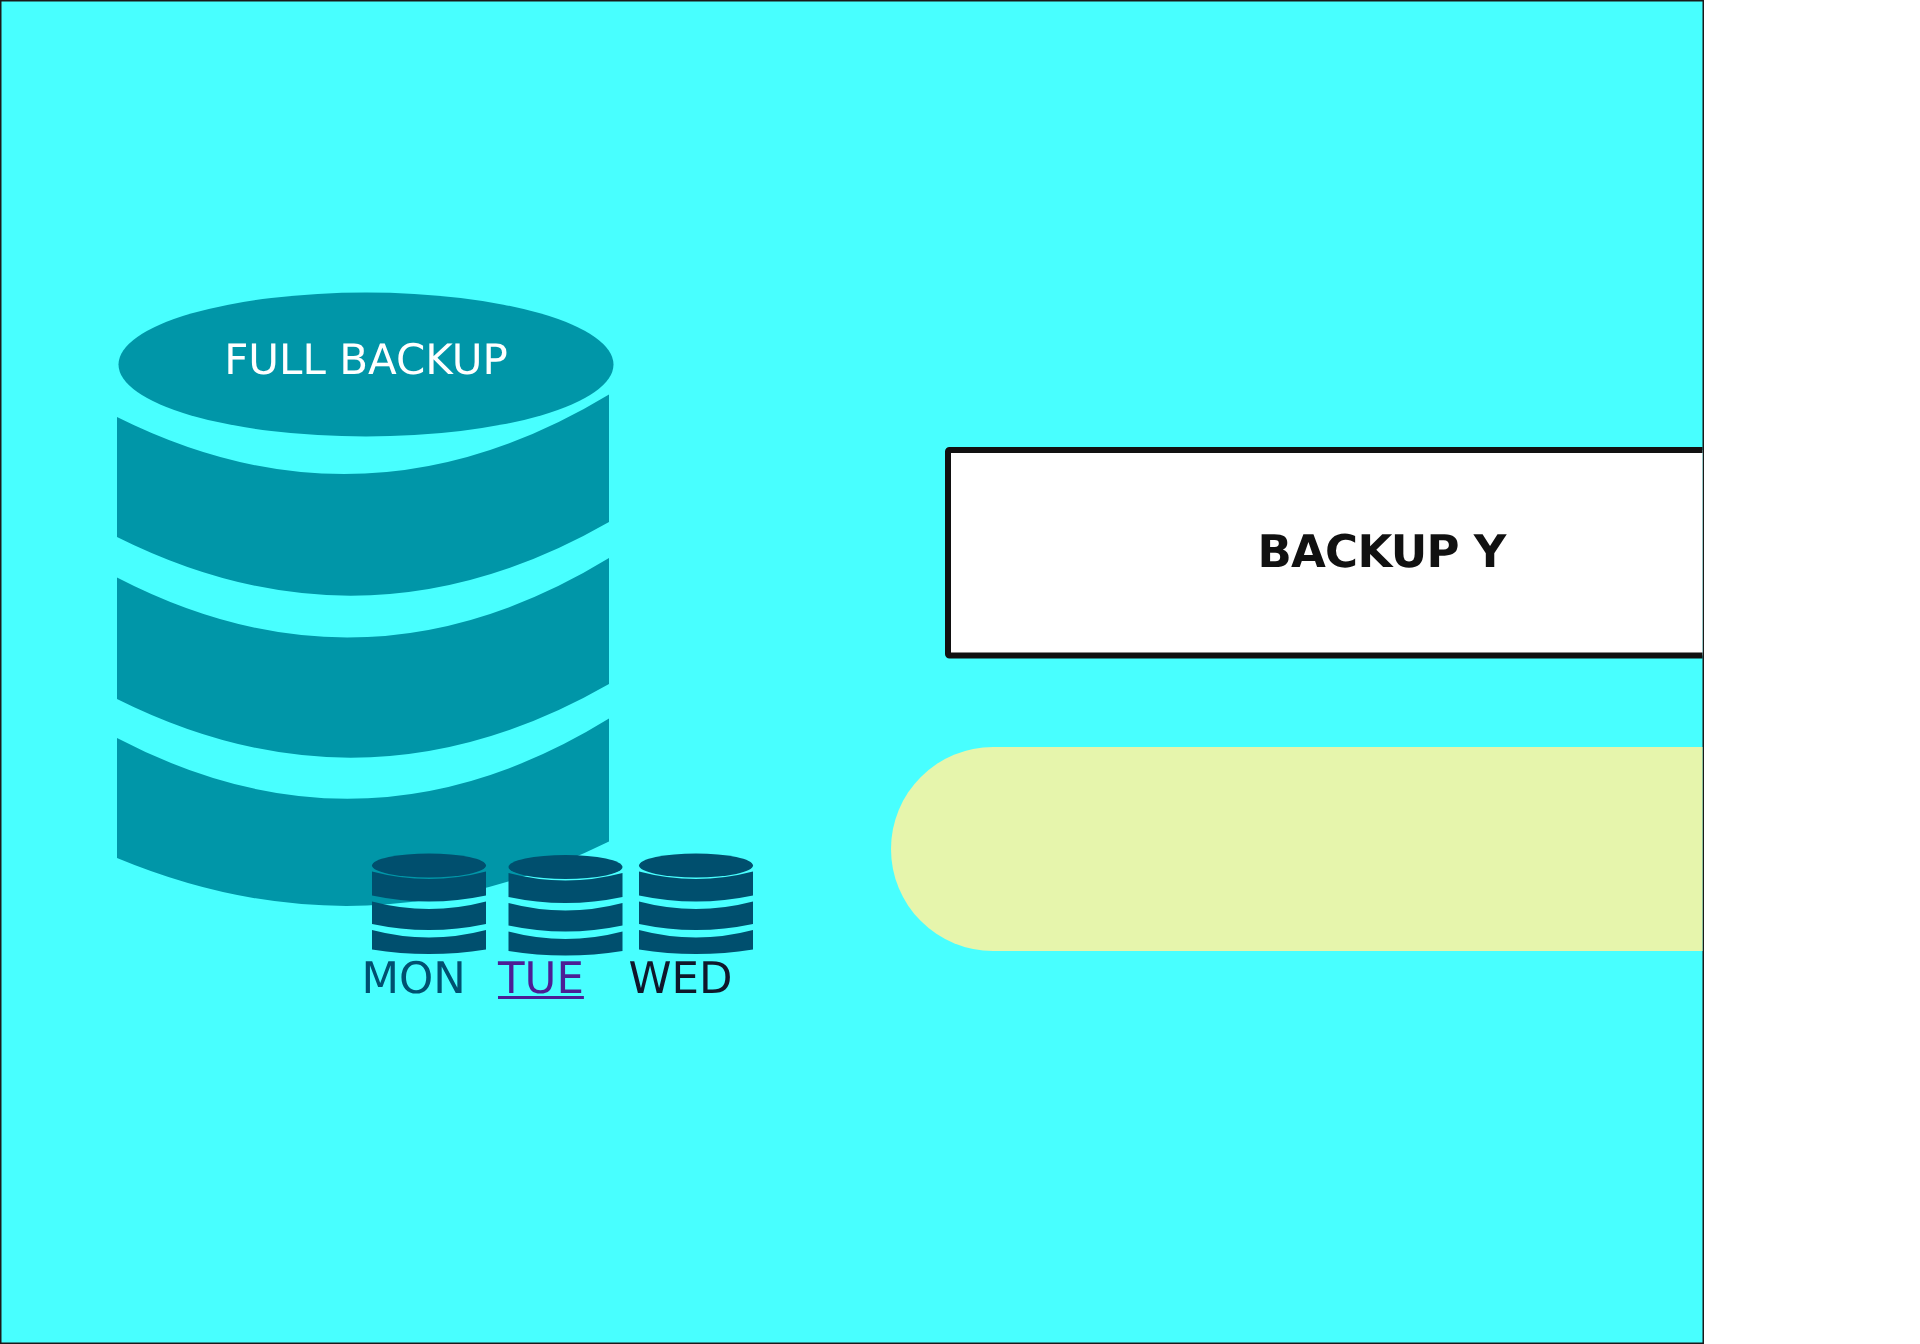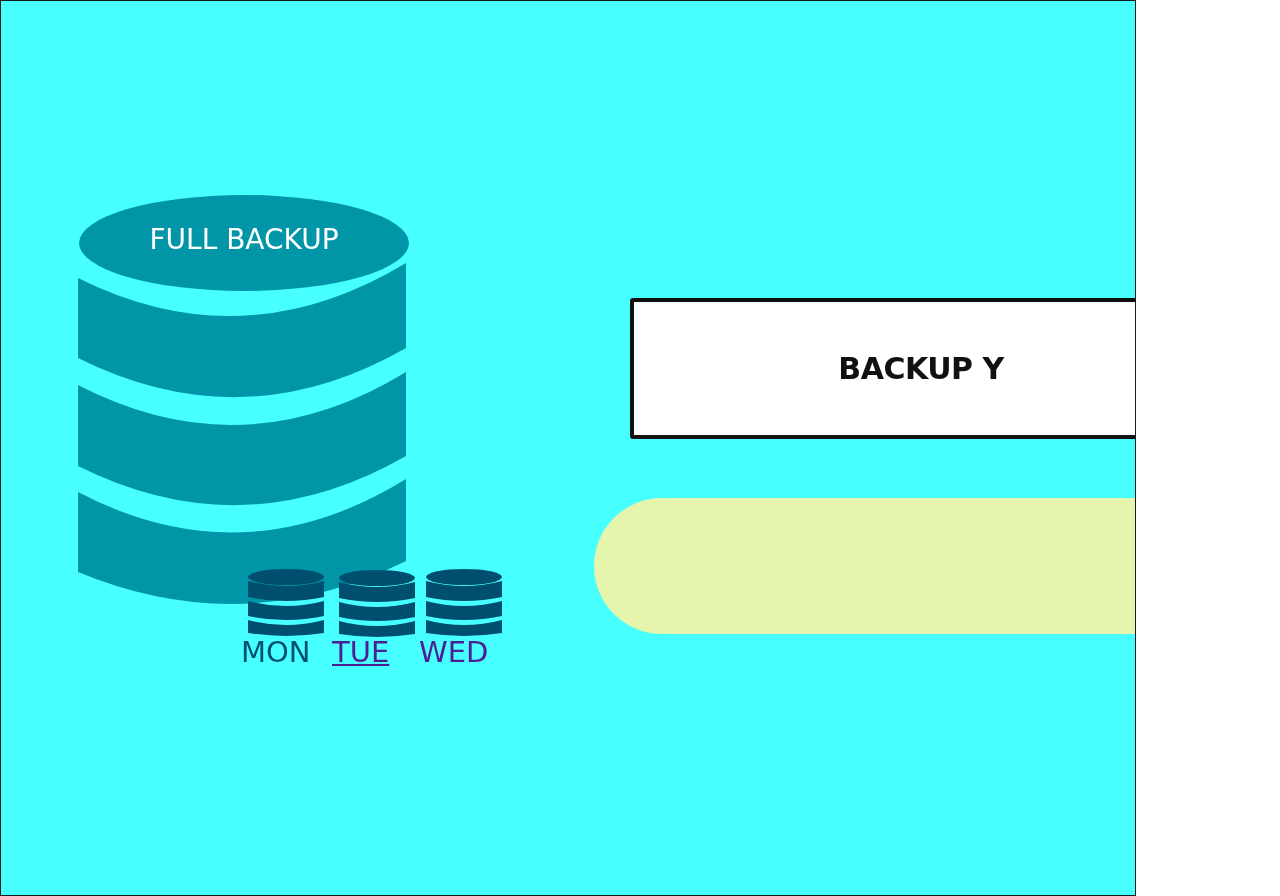--- a/index.html
+++ b/index.html
@@ -108,20 +108,20 @@
       </g>
     </g>
 
     <rect x="593" y="497" width="656" height="136" rx="68" ry="68" fill="#e6f5ac"></rect>
   </svg>
 
   <div class="full-label">FULL BACKUP</div>
 
   <div class="day-label" style="left:240px; color:#005070;">MON</div>
   <div class="day-label" style="left:331px; color:#4c1d95;text-decoration:underline;">TUE</div>
-  <div class="day-label" style="left:418px; color:#4c1d95;">WED</div>
+  <div class="day-label" style="left:418px; color:#0f172a;">WED</div>
 
   <div class="title-box">
     <div class="title-line">BACKUP Y</div>
   </div>
 
 
 </div>
 
 </body></html>

